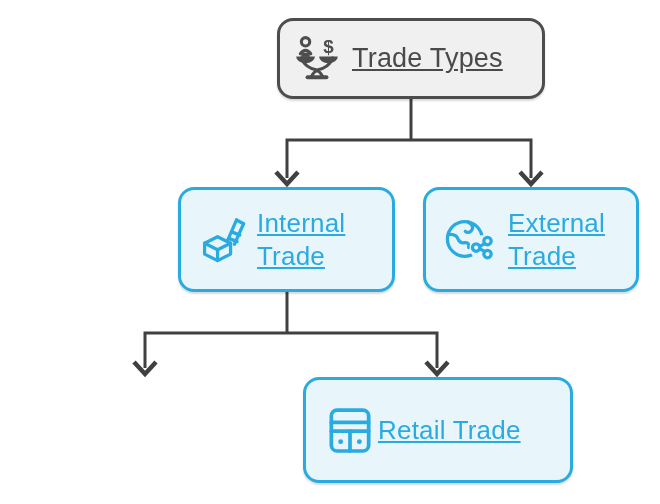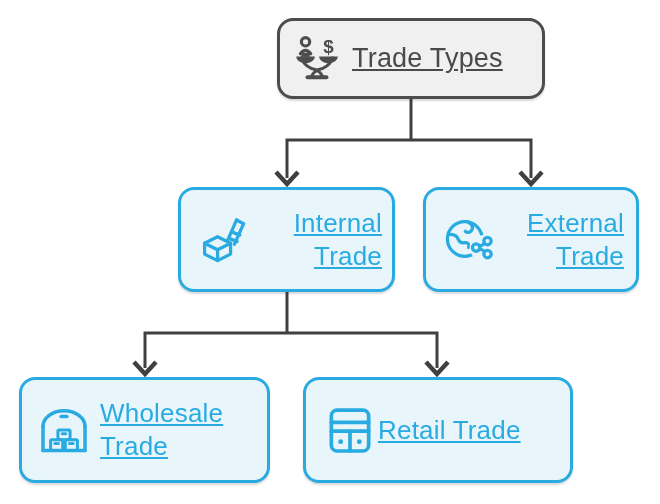--- a/index.html
+++ b/index.html
@@ -13,24 +13,24 @@
     box-shadow:0 2px 2px rgba(0,0,0,0.15);
   }
   .node .label {
     font-size:26px; font-weight:500; color:#29ABE2; line-height:33px; letter-spacing:0.2px;text-decoration:underline;
   }
   .node.root { border-color:#4D4D4D; background:#F0F0F0; }
   .node.root .label { color:#4A4A4A; font-size:27px; }
   .icon { flex:none; display:flex; align-items:center; justify-content:center; }
   .n-root      { left:277px; top:18px;  width:268px; height:81px;  padding-left:12px; gap:10px; }
   .n-internal  { left:178px; top:187px; width:217px; height:105px; padding-left:16px; gap:8px; }
-  .n-external  { left:423px; top:187px; width:216px; height:105px; padding-left:16px; gap:5px; }
+  .n-external  { left:423px; top:187px; width:216px; height:105px; padding-left:16px; gap:14px; }
   .n-wholesale { left:19px;  top:377px; width:251px; height:106px; padding-left:14px; gap:8px; }
   .n-retail    { left:303px; top:377px; width:270px; height:106px; padding-left:16px; }
-  .n-internal .label, .n-external .label { max-width:125px;text-align:right; }
+  .n-internal .label, .n-external .label { max-width:125px; }
   .n-wholesale .label { max-width:150px; }
 </style>
 </head>
 <body>
 
 <div class="canvas">
 
   <svg class="connectors" width="660" height="504" viewBox="0 0 660 504">
     <g fill="none" stroke="#404040" stroke-width="3">
       <path d="M411 99 V140"></path>
@@ -96,41 +96,20 @@
           <path d="M33 31 L41 26.5 M33 31 L41 35.5" fill="none"></path>
           <circle cx="31.5" cy="31" r="3.4"></circle>
           <circle cx="42" cy="25" r="3.4"></circle>
           <circle cx="42" cy="37" r="3.4"></circle>
         </g>
       </svg>
     </span>
     <span class="label">External Trade</span>
   </div>
 
-  <div class="node n-wholesale">
-    <span class="icon">
-      <svg width="56" height="56" viewBox="0 0 48 48">
-        <g fill="none" stroke="#29ABE2" stroke-width="3" stroke-linecap="round" stroke-linejoin="round">
-          <path d="M6 21 a18 13.5 0 0 1 36 0"></path>
-          <path d="M21.5 12.5 H26.5"></path>
-          <path d="M6 21 V41.5 M42 21 V41.5"></path>
-          <path d="M6 41.5 H42"></path>
-        </g>
-        <g fill="none" stroke="#29ABE2" stroke-width="2.6" stroke-linecap="round" stroke-linejoin="round">
-          <rect x="18.8" y="24" width="10.4" height="8.3" rx="1"></rect>
-          <path d="M22.5 27.2 h3"></path>
-          <rect x="12.5" y="32.3" width="10.4" height="9.2" rx="1"></rect>
-          <path d="M16.2 35.5 h3"></path>
-          <rect x="25.1" y="32.3" width="10.4" height="9.2" rx="1"></rect>
-          <path d="M28.8 35.5 h3"></path>
-        </g>
-      </svg>
-    </span>
-    <span class="label">Wholesale Trade</span>
-  </div>
 
   <div class="node n-retail">
     <span class="icon">
       <svg width="56" height="56" viewBox="0 0 48 48">
         <g fill="none" stroke="#29ABE2" stroke-width="3.2" stroke-linecap="round" stroke-linejoin="round">
           <rect x="8" y="7" width="32" height="35" rx="5"></rect>
           <path d="M8 17.5 H40"></path>
           <path d="M8 25 H40"></path>
           <path d="M24 25 V42"></path>
         </g>

